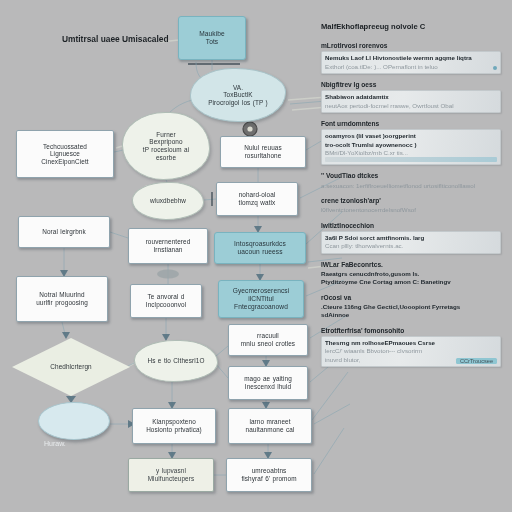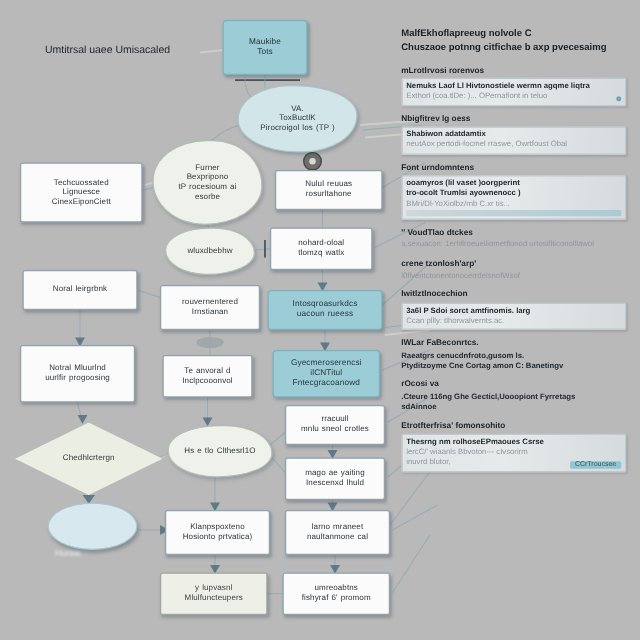--- a/index.html
+++ b/index.html
@@ -69,22 +69,22 @@
     box-shadow:1.5px 2px 3px rgba(40,50,60,.22);
   }
   .diamond{
     background:#eaeee3;
     color:#2f3539;
     clip-path:polygon(50% 0%,100% 50%,50% 100%,0% 50%);
     border:none;
     box-shadow:none;
   }
   .headline{
-    position:absolute;color:#1d2226;font-weight:400;
-    filter:blur(.6px);z-index:5;
+    position:absolute;color:#1d2226;font-weight:700;
+    filter:blur(.6px);z-index:5;margin-left:26px;
   }
   .sublabel{
     position:absolute;color:#e9ecee;filter:blur(.7px);z-index:5;
   }
 
   
   #panel{position:absolute;left:321px;top:22px;width:180px;z-index:4;}
   .pnl-title{
     color:#1a1f23;font-weight:700;font-size:7.6px;line-height:1.42;
     filter:blur(.55px);margin-bottom:9px;
@@ -348,21 +348,20 @@
           <div>fishyraf 6' promom</div>
         </span>
       </div>
     </div>
 
   <div class="sublabel" style="left:44px;top:440px;font-size:7px;">Huraw.</div>
 
   <div id="panel">
     <div class="pnl-title">
       <div>MalfEkhoflapreeug nolvole C</div>
-      <div>Chuszaoe potnng citfichae b axp pvecesaimg</div>
     </div>
     <div id="sections">
         <div class="sect">
           <div class="sect-h">mLrotlrvosi rorenvos</div>
           <div class="card">
             <div class="ln dk">Nemuks Laof Ll Hivtonostiele wermn agqme liqtra</div>
             <div class="ln lt">Exthorl (coa.tlDe: )... OPernaflont in teluo</div>
             <span class="dot" style="float: right; margin-top: -5px;"></span>
           </div>
         </div>

